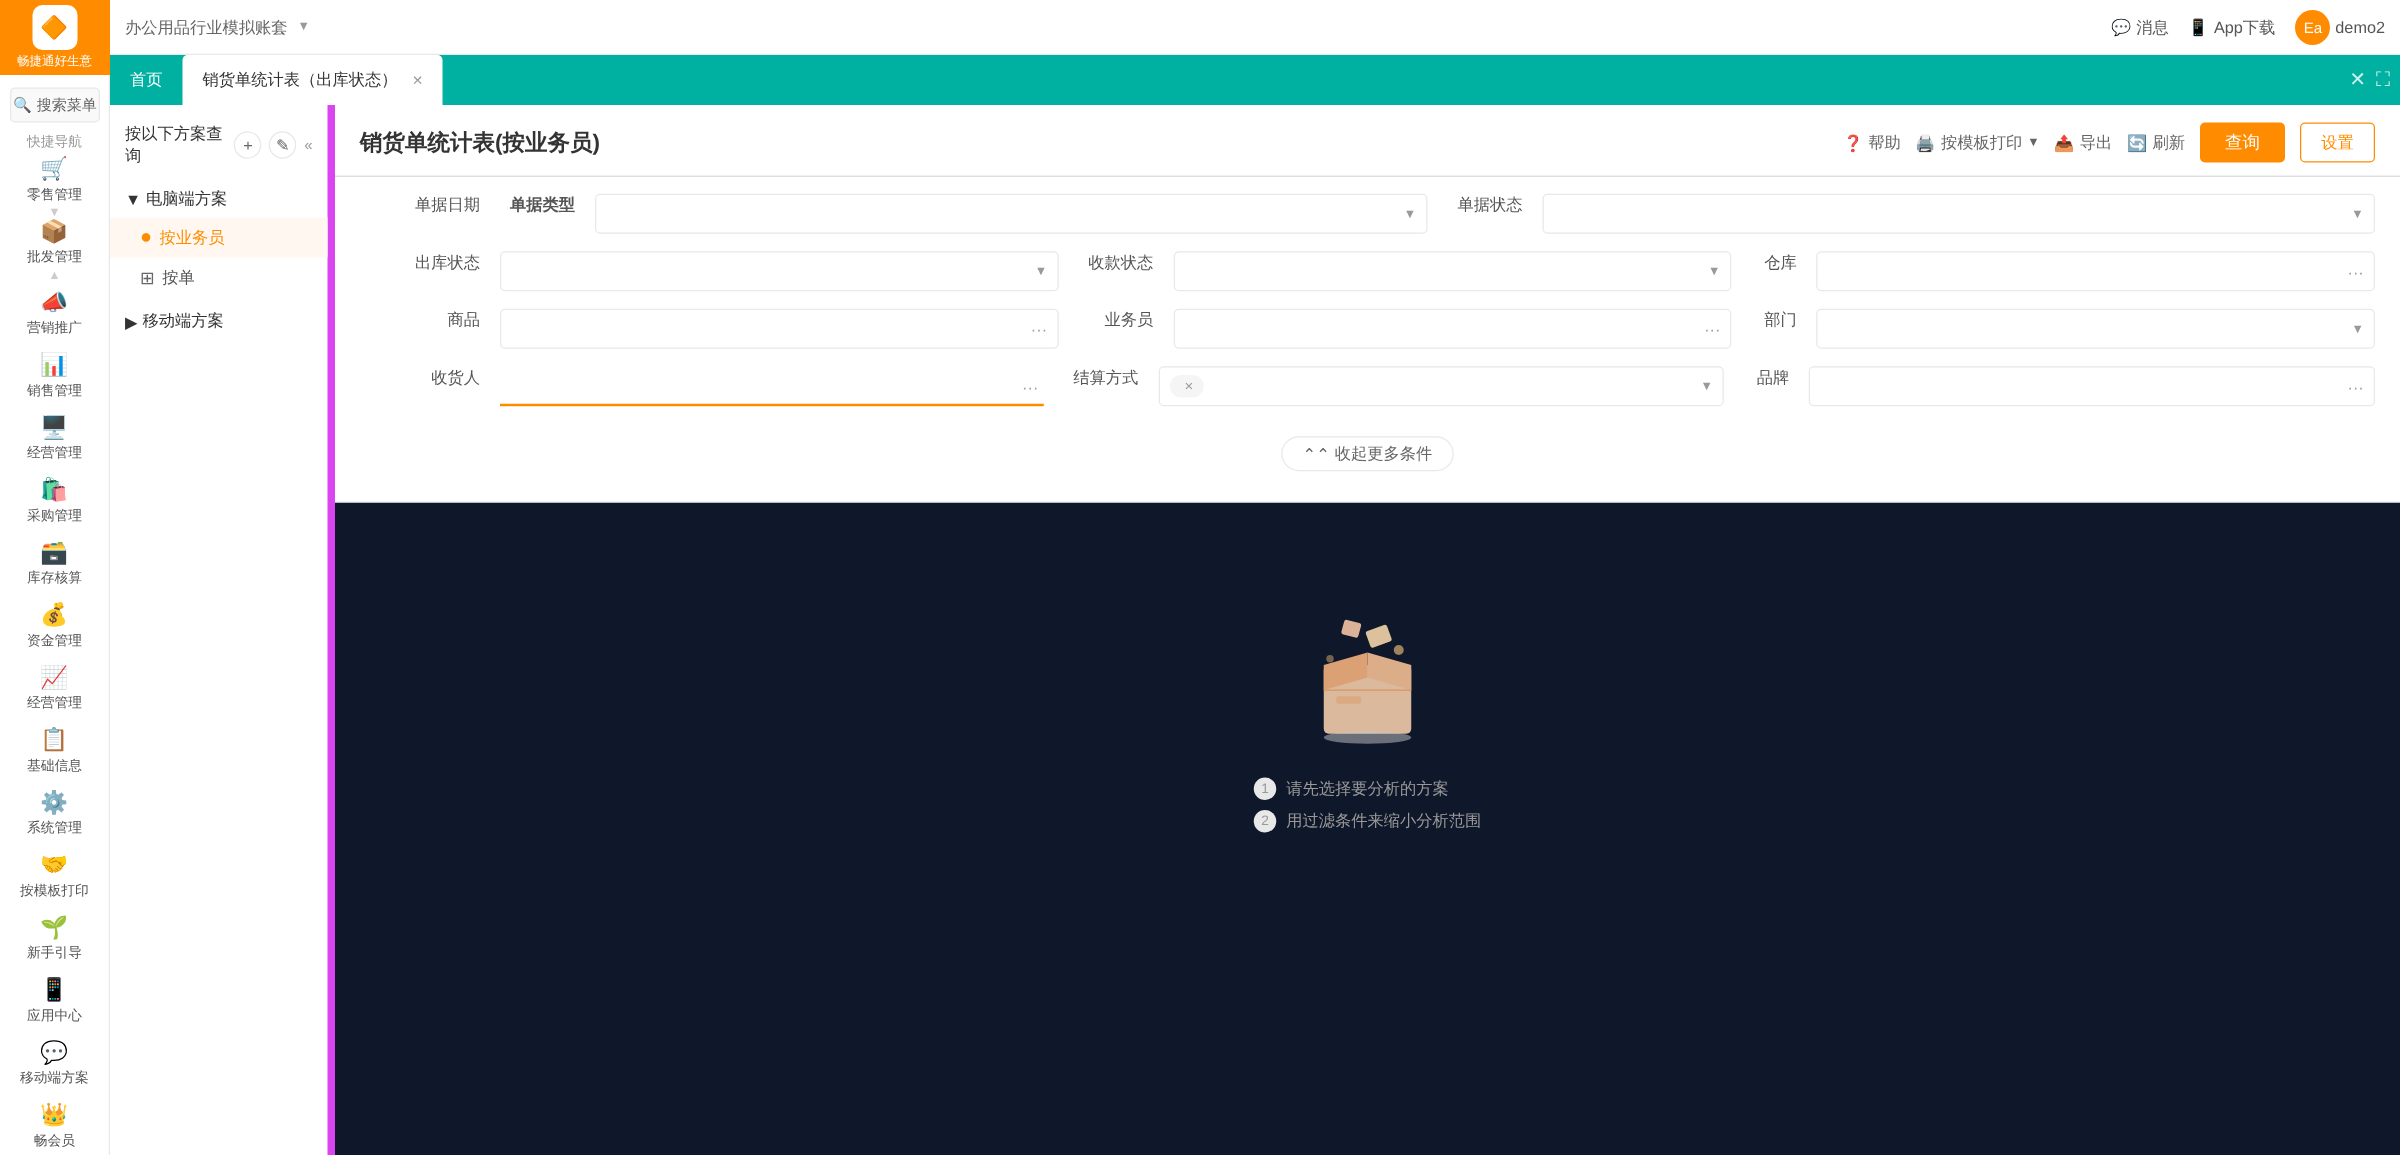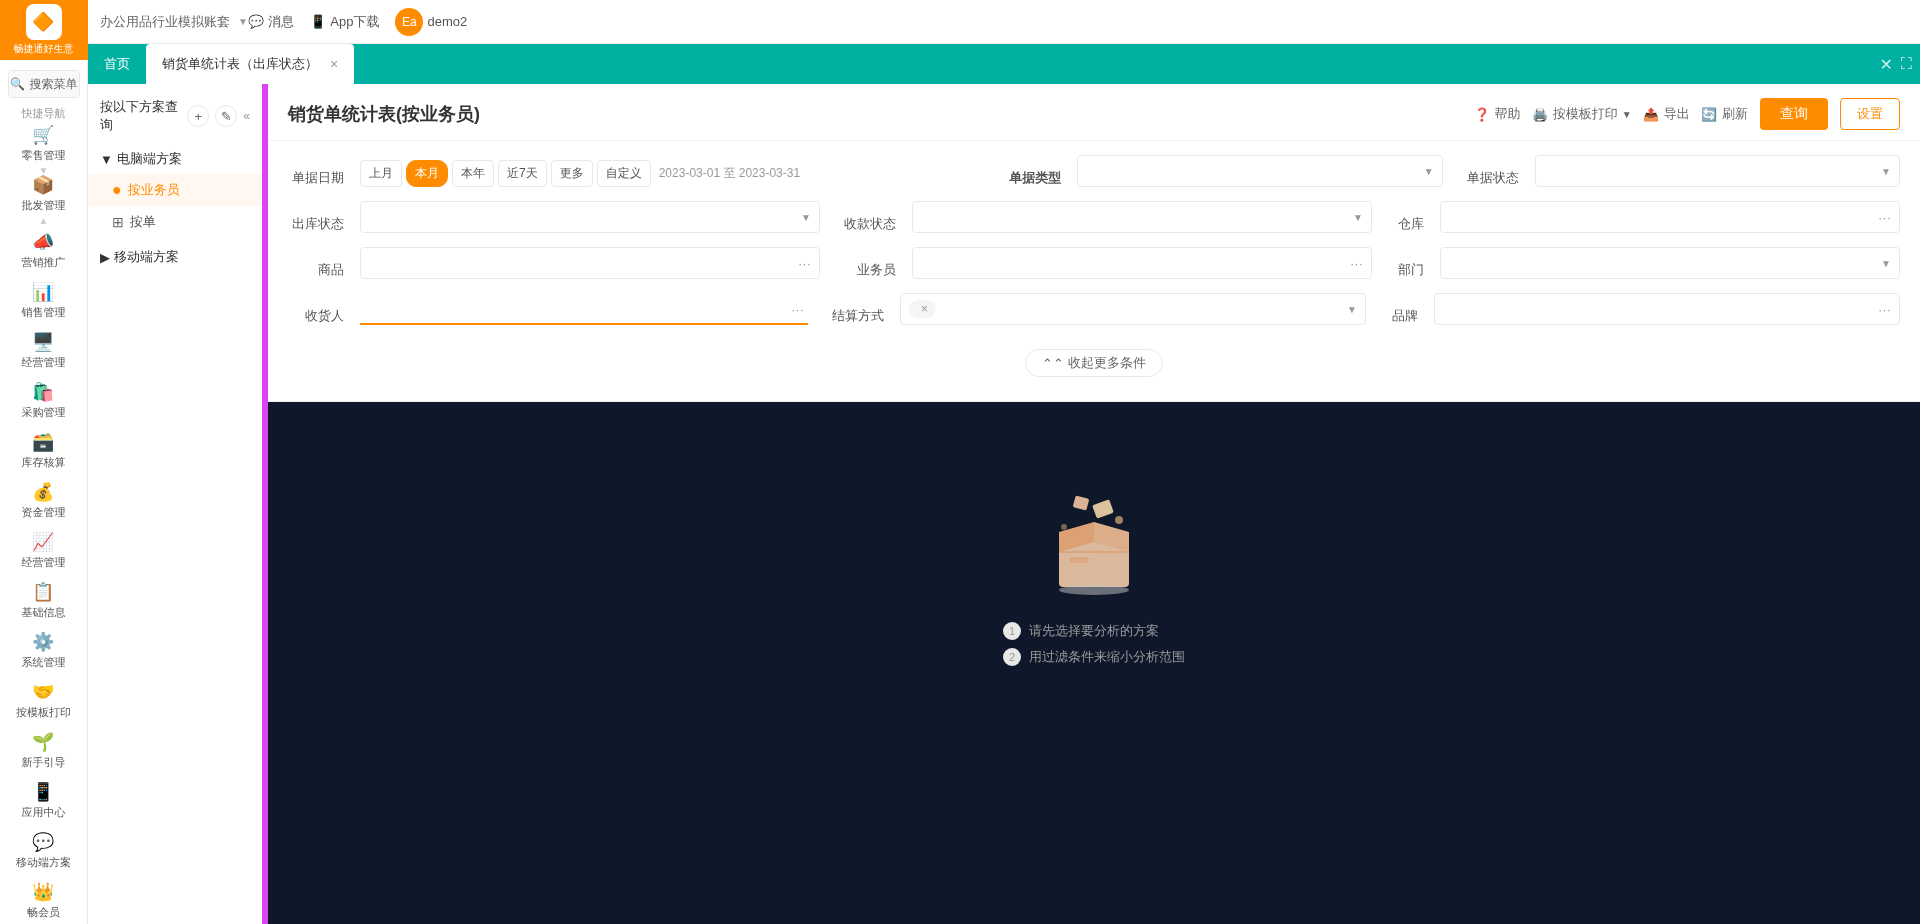--- a/index.html
+++ b/index.html
@@ -15,21 +15,21 @@
     .sidebar-search-btn { width: 72px; height: 28px; border: 1px solid #e8e8e8; border-radius: 4px; background: #f9f9f9; display: flex; align-items: center; justify-content: center; gap: 4px; cursor: pointer; font-size: 12px; color: #666; }
     .sidebar-menu { flex: 1; width: 100%; overflow-y: auto; }
     .sidebar-item { width: 100%; height: 50px; display: flex; flex-direction: column; align-items: center; justify-content: center; cursor: pointer; color: #555; font-size: 12px; gap: 2px; }
     .sidebar-item-icon { font-size: 18px; }
     .sidebar-item-label { font-size: 11px; }
 
     
     .main { flex: 1; display: flex; flex-direction: column; overflow: hidden; }
 
     
-    .top-header { height: 44px; background: #fff; border-bottom: 1px solid #e8e8e8; display: flex; align-items: center; padding: 0 12px; justify-content: flex-start; flex-shrink: 0; }
+    .top-header { height: 44px; background: #fff; border-bottom: 1px solid #e8e8e8; display: flex; align-items: center; padding: 0 12px; justify-content: space-between; flex-shrink: 0; }
     .top-header-left { display: flex; align-items: center; gap: 8px; }
     .header-breadcrumb { font-size: 13px; color: #666; }
     .header-dropdown-icon { color: #999; font-size: 10px; }
     .top-header-right { display: flex; align-items: center; gap: 16px; }
     .header-action { display: flex; align-items: center; gap: 4px; color: #555; font-size: 13px; cursor: pointer; }
     .avatar { width: 28px; height: 28px; border-radius: 50%; background: #ff8c00; display: flex; align-items: center; justify-content: center; color: #fff; font-size: 12px; overflow: hidden; }
 
     
     .tab-bar { height: 40px; background: #00b0a0; display: flex; align-items: center; padding: 0 0 0 0; flex-shrink: 0; }
     .tab-item { height: 40px; display: flex; align-items: center; padding: 0 16px; font-size: 13px; cursor: pointer; position: relative; gap: 8px; }
@@ -59,21 +59,21 @@
     
     .page-header { display: flex; align-items: center; justify-content: space-between; padding: 14px 20px 10px; background: #fff; border-bottom: 1px solid #f0f0f0; }
     .page-title { font-size: 18px; font-weight: 600; color: #333; }
     .page-actions { display: flex; align-items: center; gap: 12px; }
     .page-action-btn { display: flex; align-items: center; gap: 4px; color: #666; font-size: 13px; cursor: pointer; }
     .query-btn { background: #ff8c00; color: #fff; border: none; border-radius: 4px; padding: 7px 20px; font-size: 14px; cursor: pointer; }
     .settings-btn { background: #fff; color: #ff8c00; border: 1px solid #ff8c00; border-radius: 4px; padding: 6px 16px; font-size: 13px; cursor: pointer; }
 
     
     .filter-area { padding: 14px 20px; background: #fff; border-bottom: 1px solid #f0f0f0; }
-    .filter-row { display: flex; align-items: flex-end; gap: 16px; margin-bottom: 14px; }
+    .filter-row { display: flex; align-items: flex-start; gap: 16px; margin-bottom: 14px; margin-left: 40px; }
     .filter-row:last-of-type { margin-bottom: 0; }
     .filter-label { color: #555; font-size: 13px; white-space: nowrap; min-width: 56px; text-align: right; }
     .filter-control { flex: 1; display: flex; align-items: center; }
     .filter-date-group { display: flex; align-items: center; gap: 4px; }
     .date-btn { padding: 4px 8px; border-radius: 4px; border: 1px solid #e8e8e8; background: #fff; font-size: 12px; color: #555; cursor: pointer; }
     .date-btn.active { background: #ff8c00; color: #fff; border-color: #ff8c00; border-radius: 10px; }
     .date-range-text { font-size: 12px; color: #999; margin-left: 4px; }
     .filter-select { flex: 1; height: 32px; border: 1px solid #e8e8e8; border-radius: 4px; padding: 0 8px; font-size: 13px; color: #333; background: #fff; display: flex; align-items: center; justify-content: space-between; cursor: pointer; }
     .filter-select-text { color: #999; font-size: 13px; }
     .filter-input { flex: 1; height: 32px; border: none; border-bottom: 2px solid #ff8c00; padding: 0 8px; font-size: 13px; color: #333; background: transparent; outline: none; }
@@ -288,31 +288,20 @@
             </div>
             <button class="query-btn">查询</button>
             <button class="settings-btn">设置</button>
           </div>
         </div>
 
         <div class="filter-area">
 
           <div class="filter-row">
             <span class="filter-label">单据日期</span>
-            <div class="filter-control" style="flex: 1.8;">
-              <div class="filter-date-group">
-                <button class="date-btn">上月</button>
-                <button class="date-btn active">本月</button>
-                <button class="date-btn">本年</button>
-                <button class="date-btn">近7天</button>
-                <button class="date-btn">更多</button>
-                <button class="date-btn">自定义</button>
-                <span class="date-range-text">2023-03-01 至 2023-03-31</span>
-              </div>
-            </div>
             <span class="filter-label" style="min-width:60px;font-weight:bold;">单据类型</span>
             <div class="filter-select" style="flex:1;">
               <span class="filter-select-text"></span>
               <span style="font-size:10px;color:#999;">▼</span>
             </div>
             <span class="filter-label" style="min-width:60px;">单据状态</span>
             <div class="filter-select" style="flex:1;">
               <span class="filter-select-text"></span>
               <span style="font-size:10px;color:#999;">▼</span>
             </div>

